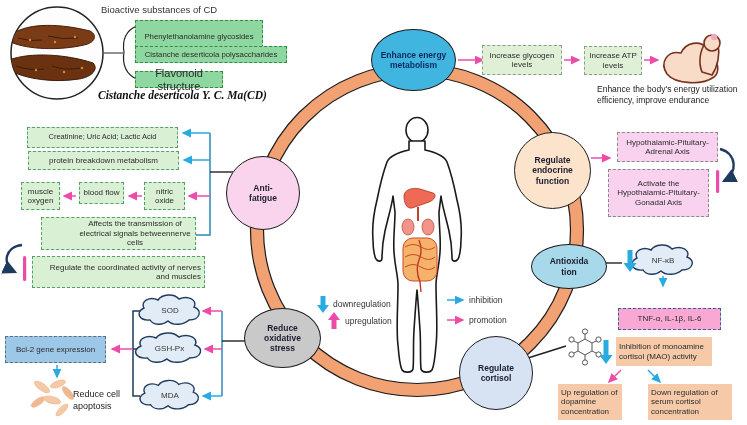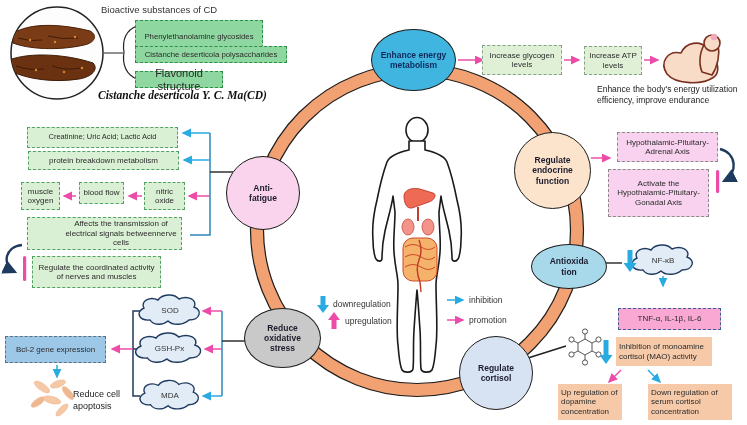--- a/index.html
+++ b/index.html
@@ -216,22 +216,22 @@
 
 <div class="box dash greenC" style="left:482px;top:45px;width:80px;height:30px;">Increase glycogen levels</div>
 <div class="box dash greenC" style="left:584px;top:46px;width:58px;height:29px;">Increase ATP levels</div>
 <div class="caption" style="left:597px;top:84px;width:146px;">Enhance the body's energy utilization efficiency, improve endurance</div>
 
 <div class="box dash greenB" style="left:27px;top:127px;width:151px;height:21px;font-size:7.5px;">Creatinine;  Uric Acid;  Lactic Acid</div>
 <div class="box dash greenB" style="left:28px;top:151px;width:151px;height:19px;">protein breakdown metabolism</div>
 <div class="box dash greenB" style="left:21px;top:182px;width:39px;height:28px;">muscle oxygen</div>
 <div class="box dash greenB" style="left:79px;top:182px;width:45px;height:22px;">blood flow</div>
 <div class="box dash greenB" style="left:144px;top:182px;width:41px;height:28px;">nitric oxide</div>
-<div class="box dash greenB" style="left:27px;top:217px;width:155px;height:33px;padding-left:36px;">Affects the transmission of electrical signals betweennerve cells</div>
-<div class="box dash greenB" style="left:32px;top:256px;width:129px;height:32px;">Regulate the coordinated activity of nerves and muscles</div>
+<div class="box dash greenB" style="left:41px;top:217px;width:155px;height:33px;padding-left:36px;">Affects the transmission of electrical signals betweennerve cells</div>
+<div class="box dash greenB" style="left:32px;top:256px;width:173px;height:32px;text-align:right;">Regulate the coordinated activity of nerves and muscles</div>
 
 <div class="box dash pinkbox" style="left:617px;top:132px;width:101px;height:30px;">Hypothalamic-Pituitary-Adrenal Axis</div>
 <div class="box dash pinkbox" style="left:608px;top:169px;width:101px;height:48px;">Activate the Hypothalamic-Pituitary-Gonadal Axis</div>
 
 <div class="cloudlab" style="left:638px;top:256px;width:50px;">NF-κB</div>
 <div class="box dash bluebox1" style="left:618px;top:289px;width:103px;height:22px;">TNF-α,  IL-1β,  IL-6</div>
 
 <div class="box orangebox" style="left:616px;top:337px;width:96px;height:29px;">Inhibition of monoamine cortisol (MAO) activity</div>
 <div class="box orangebox" style="left:558px;top:384px;width:64px;height:36px;">Up regulation of dopamine concentration</div>
 <div class="box orangebox" style="left:648px;top:384px;width:84px;height:36px;">Down regulation of serum cortisol concentration</div>

